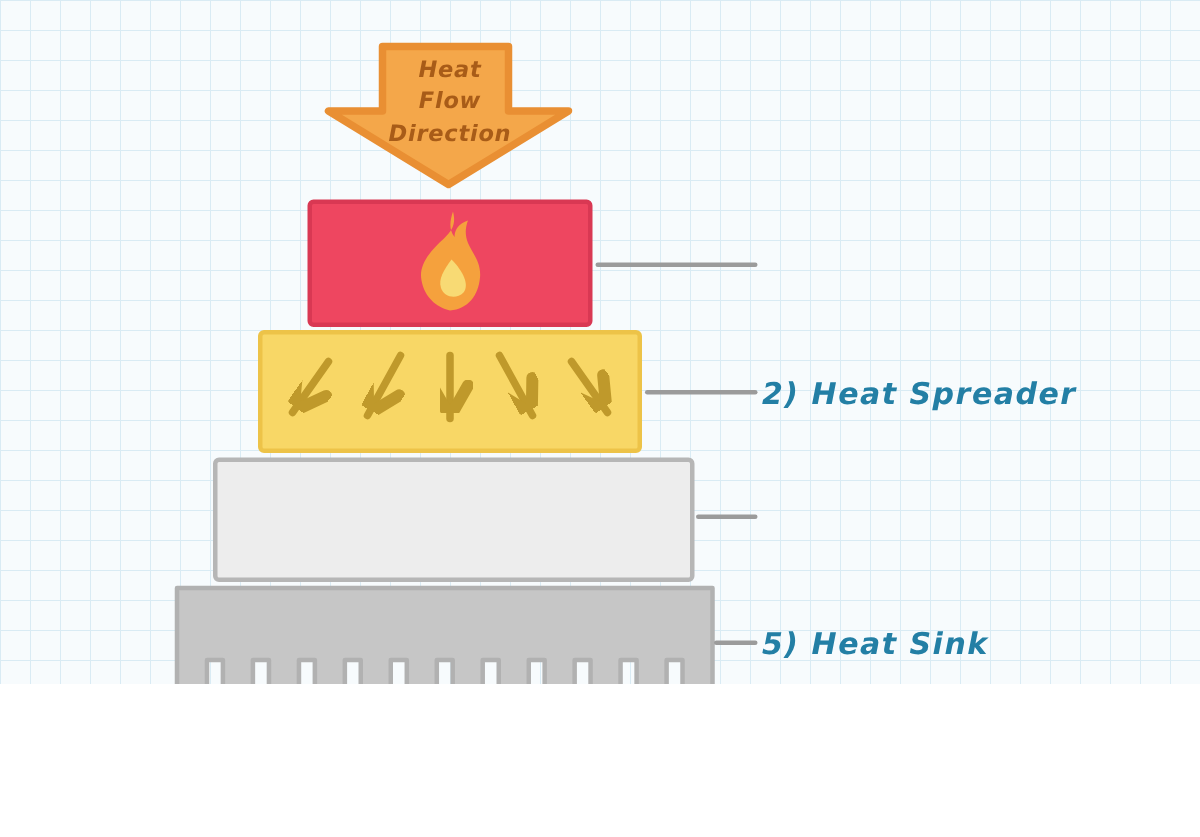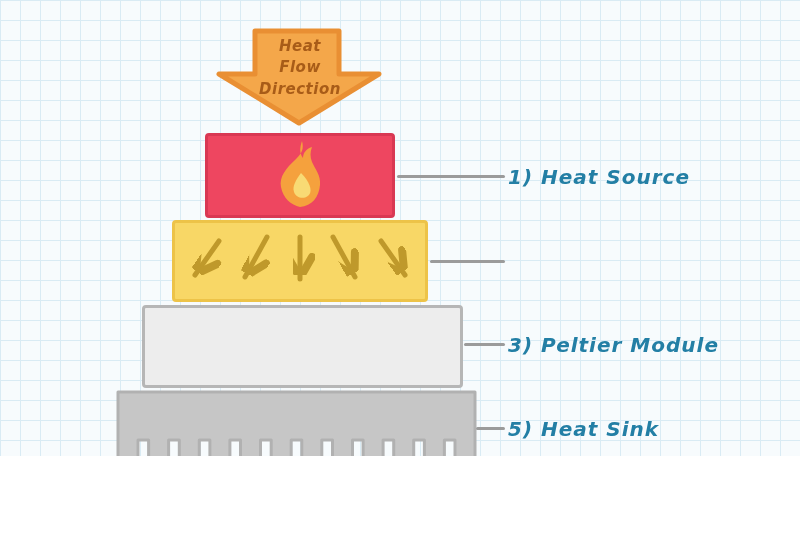--- a/index.html
+++ b/index.html
@@ -83,17 +83,16 @@
 
   <svg id="heatsink-svg" class="abs" width="357" height="100" viewBox="0 0 357 100">
     <path d="M0,0 H357 V100 H337 V48 H326.4 V100 H306.4 V48 H295.7 V100 H275.7 V48 H265.1 V100 H245.1 V48 H234.5 V100 H214.5 V48 H203.8 V100 H183.8 V48 H173.2 V100 H153.2 V48 H142.5 V100 H122.5 V48 H111.9 V100 H91.9 V48 H81.3 V100 H61.3 V48 H50.6 V100 H30.6 V48 H20 V100 H0 Z" style="fill:var(--heatsink,#c6c6c6); stroke:var(--heatsink_border,#b1b1b1)" stroke-width="3" stroke-linejoin="round"></path>
   </svg>
 
   <div class="abs connector" style="left:397px;top:175px;width:108px"></div>
   <div class="abs connector" style="left:430px;top:260px;width:75px"></div>
   <div class="abs connector" style="left:464px;top:343px;width:41px"></div>
   <div class="abs connector" style="left:476px;top:427px;width:29px"></div>
 
-  <div class="abs annotation" style="top:165px">1) Heat Source</div>
-  <div class="abs annotation" style="top:333px">3) Peltier Module</div>
+  <div class="abs annotation" style="top:250px">2) Heat Spreader</div>
   <div class="abs annotation" style="top:417px">5) Heat Sink</div>
 
 </div>
 
 </body></html>

